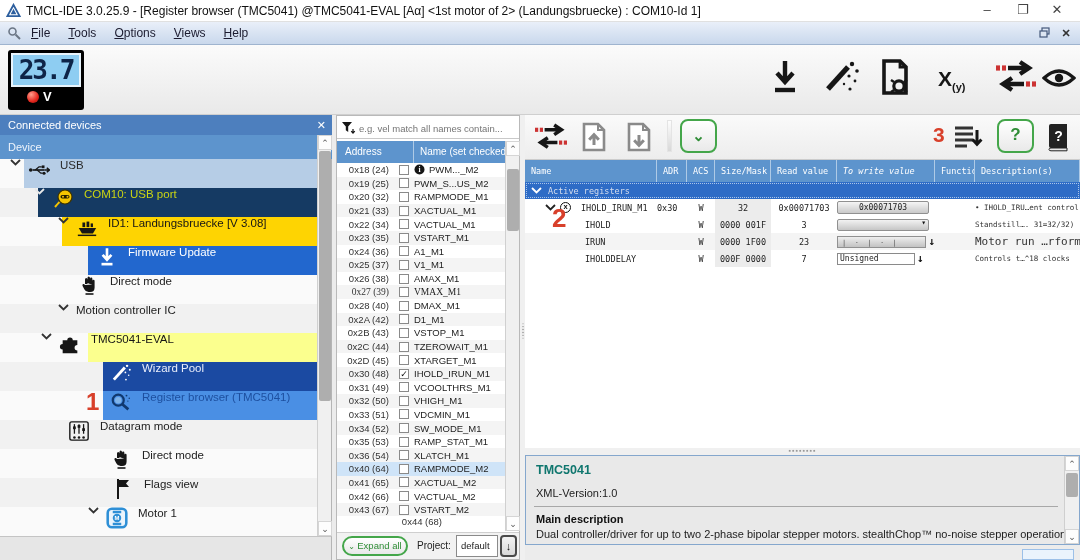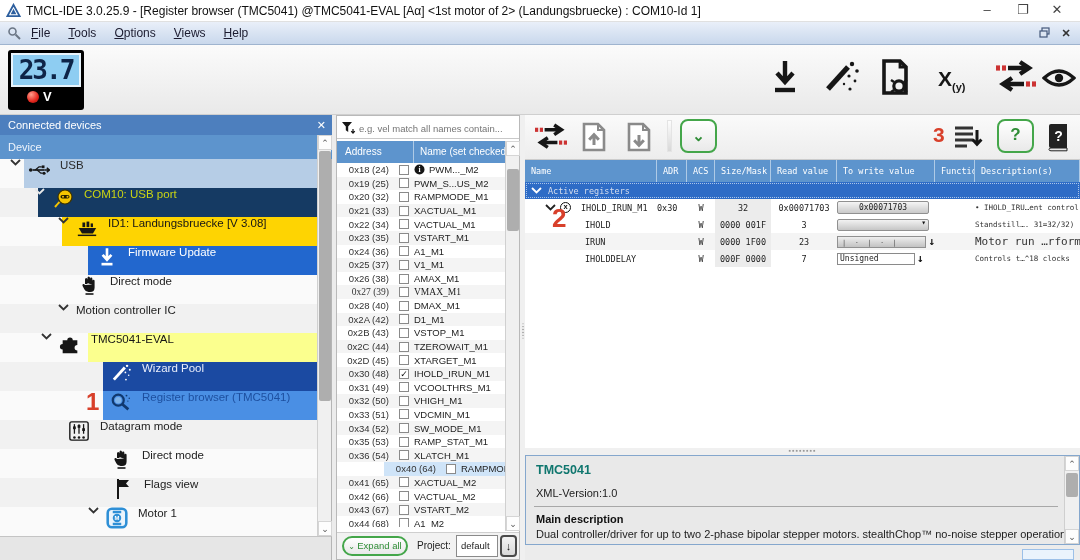--- a/index.html
+++ b/index.html
@@ -529,41 +529,41 @@
       <div class="list-row" style="background: rgb(255, 255, 255);">
         <span class="list-addr">0x35 (53)</span>
         <span class="list-check"></span>
         <span>RAMP_STAT_M1</span>
       </div>
       <div class="list-row" style="background: rgb(244, 244, 244);">
         <span class="list-addr">0x36 (54)</span>
         <span class="list-check"></span>
         <span>XLATCH_M1</span>
       </div>
-      <div class="list-row" style="background: rgb(207, 228, 248); margin-left: 47px;">
+      <div class="list-row" style="background: rgb(207, 228, 248);">
         <span class="list-addr">0x40 (64)</span>
         <span class="list-check"></span>
         <span>RAMPMODE_M2</span>
       </div>
       <div class="list-row" style="background: rgb(244, 244, 244);">
         <span class="list-addr">0x41 (65)</span>
         <span class="list-check"></span>
         <span>XACTUAL_M2</span>
       </div>
       <div class="list-row" style="background: rgb(255, 255, 255);">
         <span class="list-addr">0x42 (66)</span>
         <span class="list-check"></span>
         <span>VACTUAL_M2</span>
       </div>
       <div class="list-row" style="background: rgb(244, 244, 244);">
         <span class="list-addr">0x43 (67)</span>
         <span class="list-check"></span>
         <span>VSTART_M2</span>
       </div>
-      <div class="list-row" style="background: rgb(255, 255, 255);">
+      <div class="list-row" style="background: rgb(255, 255, 255); flex-direction: column;">
         <span class="list-addr">0x44 (68)</span>
         <span class="list-check"></span>
         <span>A1_M2</span>
       </div>
     </div>
   <div id="mid-scroll">
     <div class="scr-btn" style="top:0;">⌃</div>
     <div class="scr-thumb" style="top:28px; height:62px;"></div>
     <div class="scr-btn" style="bottom:0;">⌄</div>
   </div>
@@ -619,21 +619,21 @@
     </span>
 </div>
 
 <div class="abs" id="reg-table">
     <div class="rt-headrow">
       <div class="hc" style="width: 132px;">Name</div>
       <div class="hc" style="width: 30px;">ADR</div>
       <div class="hc" style="width: 28px;">ACS</div>
       <div class="hc" style="width: 56px;">Size/Mask</div>
       <div class="hc" style="width: 66px;">Read value</div>
-      <div class="hc" style="width: 98px;">To write value</div>
+      <div class="hc" style="width: 98px; font-style: italic;">To write value</div>
       <div class="hc" style="width: 40px;">Function</div>
       <div class="hc" style="width: 105px;">Description(s)</div>
     </div>
     <div class="trow group-row">
       <span style="margin:0 6px 0 6px;">
         <svg width="11" height="7" viewBox="0 0 11 7">
           <polyline points="1,1 5.5,5.5 10,1" fill="none" stroke="#fff" stroke-width="1.8"></polyline>
         </svg>
       </span>
       <span>Active registers</span>

